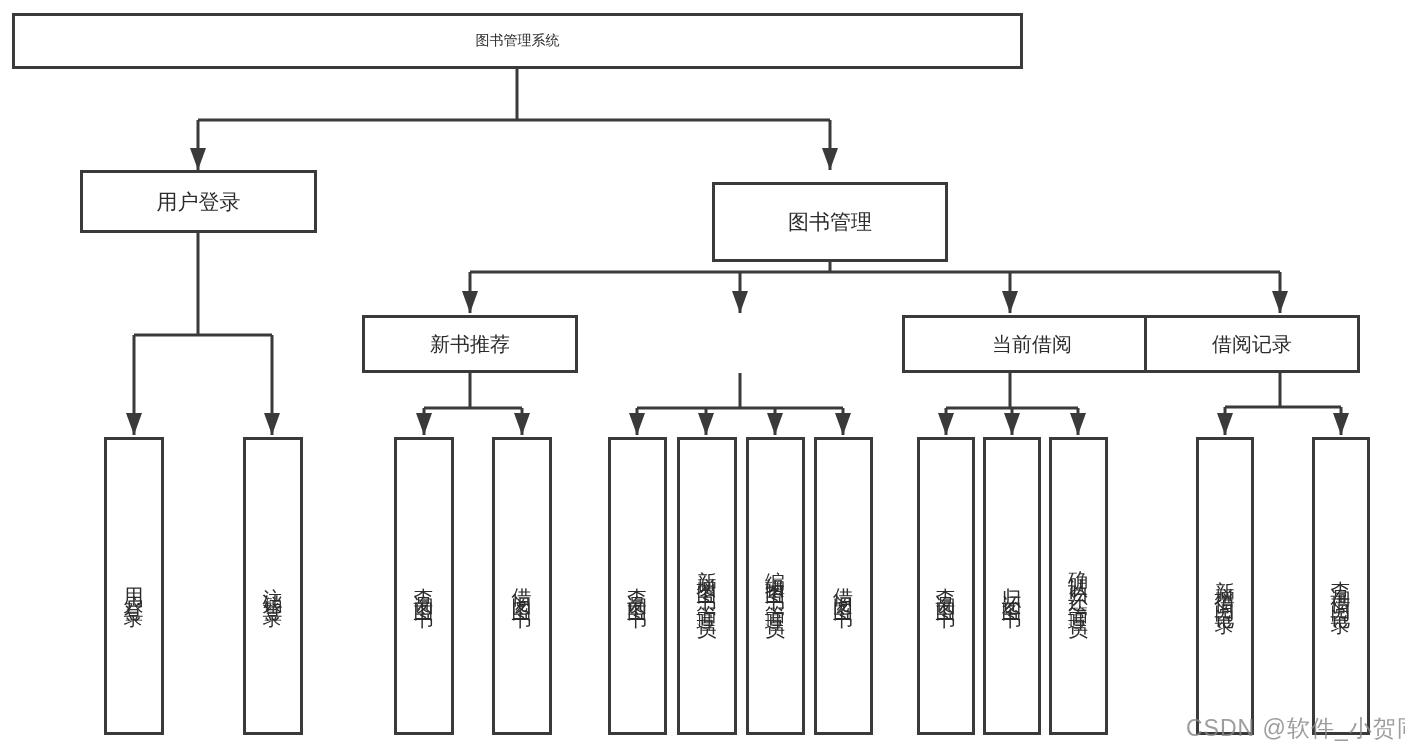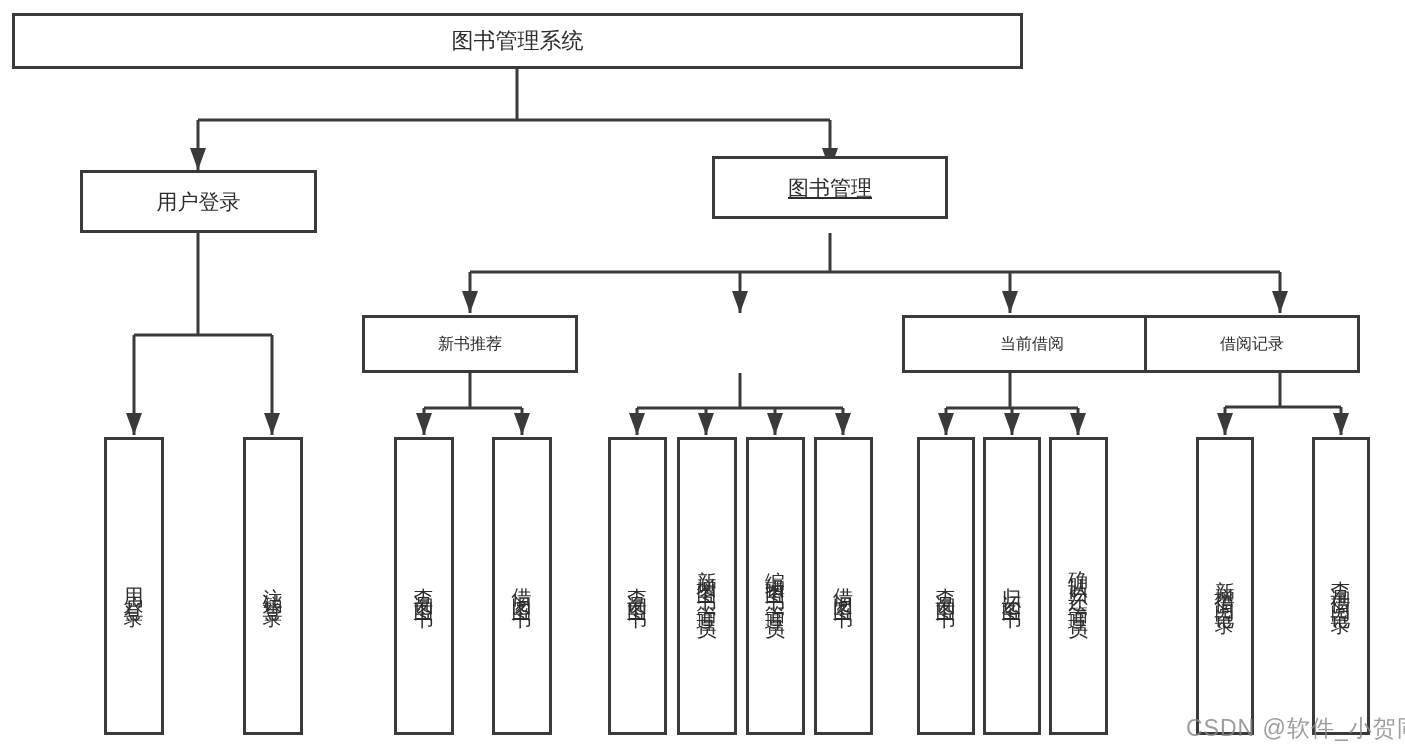--- a/index.html
+++ b/index.html
@@ -26,23 +26,23 @@
     box-sizing: border-box;
     background: #ffffff;
     border: 3px solid #3a3a3a;
     color: #2c2c2c;
     display: flex;
     align-items: center;
     justify-content: center;
     text-align: center;
     z-index: 2;
   }
-  .node.root  { font-size: 22px; }
+  .node.root  { font-size: 14px; }
   .node.h2    { font-size: 21px; }
-  .node.h3    { font-size: 16px; }
+  .node.h3    { font-size: 20px; }
   .node.vbox  { font-size: 20px; }
   .vlabel {
     writing-mode: vertical-rl;
     text-orientation: mixed;
     letter-spacing: 7px;
     line-height: 1;
     white-space: nowrap;
   }
   #watermark {
     position: absolute;
@@ -99,21 +99,21 @@
 
       <path d="M1280,373 V407 M1225,407 H1341"></path>
       <path d="M1225,407 V435" marker-end="url(#arrow)"></path>
       <path d="M1341,407 V435" marker-end="url(#arrow)"></path>
     </g>
   </svg>
 
   <div class="node root" style="left:12px; top:13px; width:1011px; height:56px;">图书管理系统</div>
 
   <div class="node h2" style="left:80px; top:170px; width:237px; height:63px;">用户登录</div>
-  <div class="node h2" style="left:712px; top:156px; width:236px; height:63px;text-decoration:underline;">图书管理</div>
+  <div class="node h2" style="left:712px; top:182px; width:236px; height:80px;">图书管理</div>
 
   <div class="node h3" style="left:362px; top:315px; width:216px; height:58px;">新书推荐</div>
   <div class="node h3" style="left:902px; top:315px; width:260px; height:58px;">当前借阅</div>
   <div class="node h3" style="left:1144px; top:315px; width:216px; height:58px;">借阅记录</div>
 
   <div class="node vbox" style="left:104px; top:437px; width:60px; height:298px;">
     <span class="vlabel">用户登录</span>
   </div>
   <div class="node vbox" style="left:243px; top:437px; width:60px; height:298px;">
     <span class="vlabel">注销登录</span>

